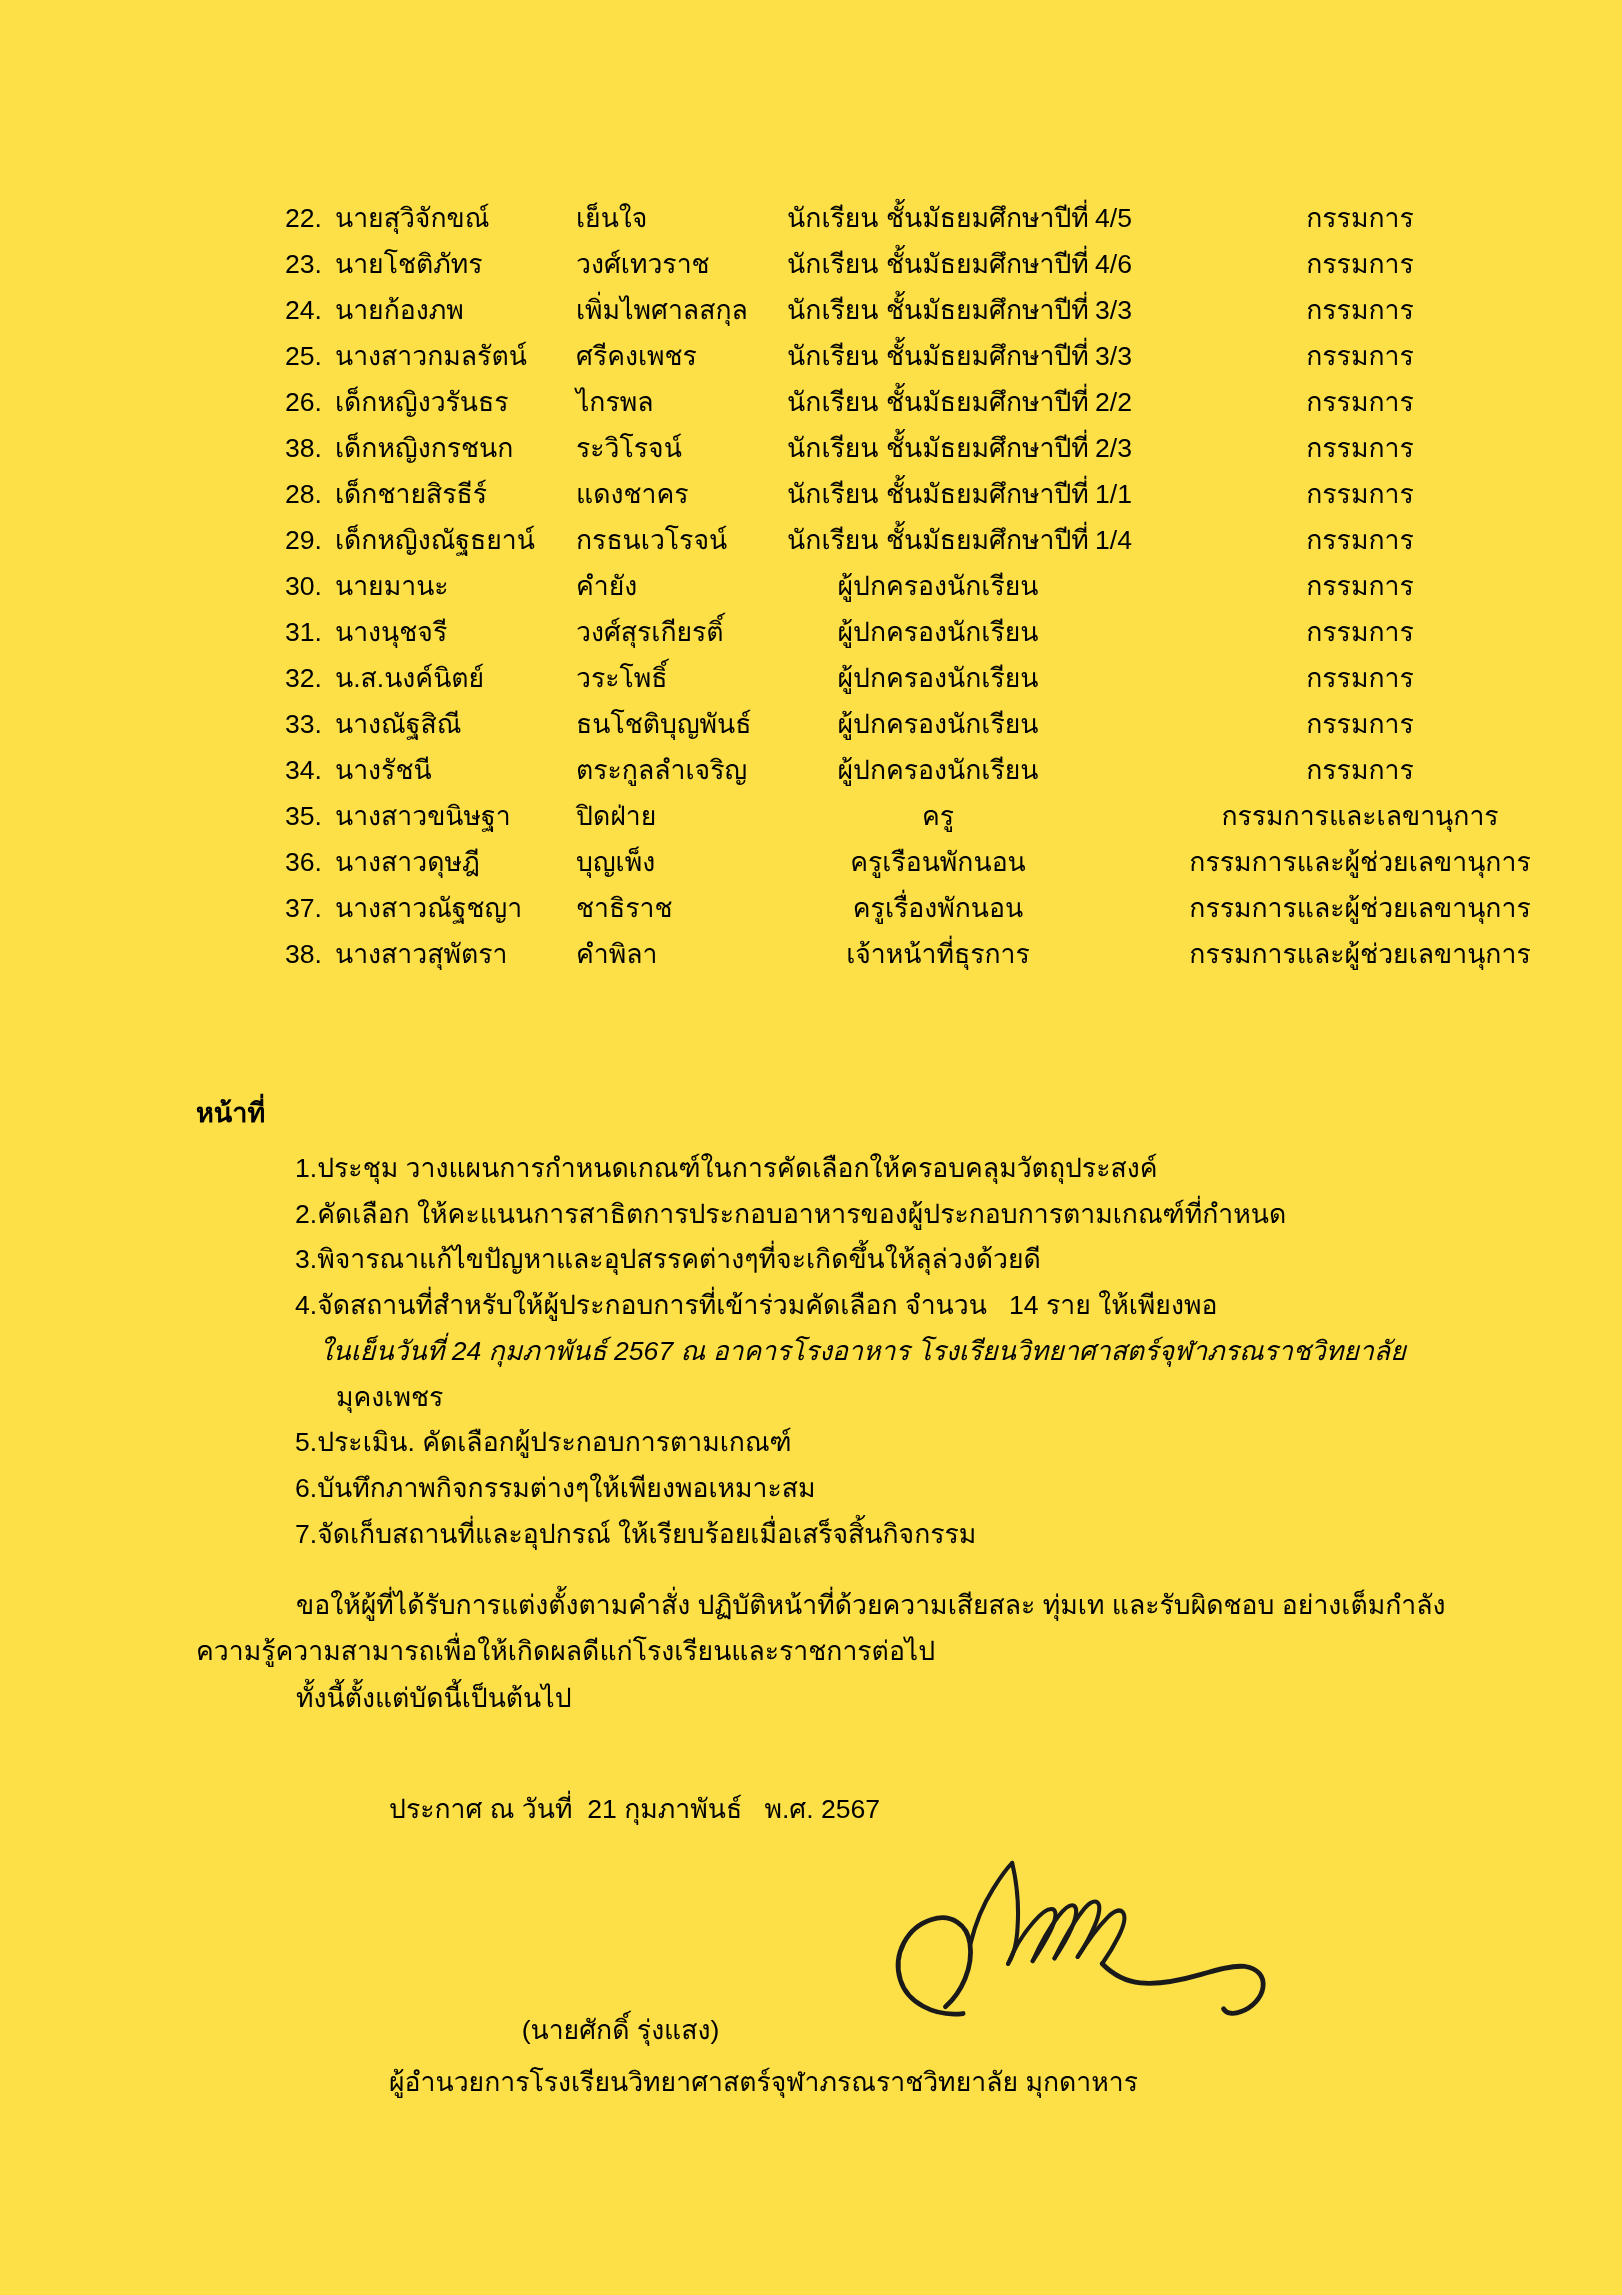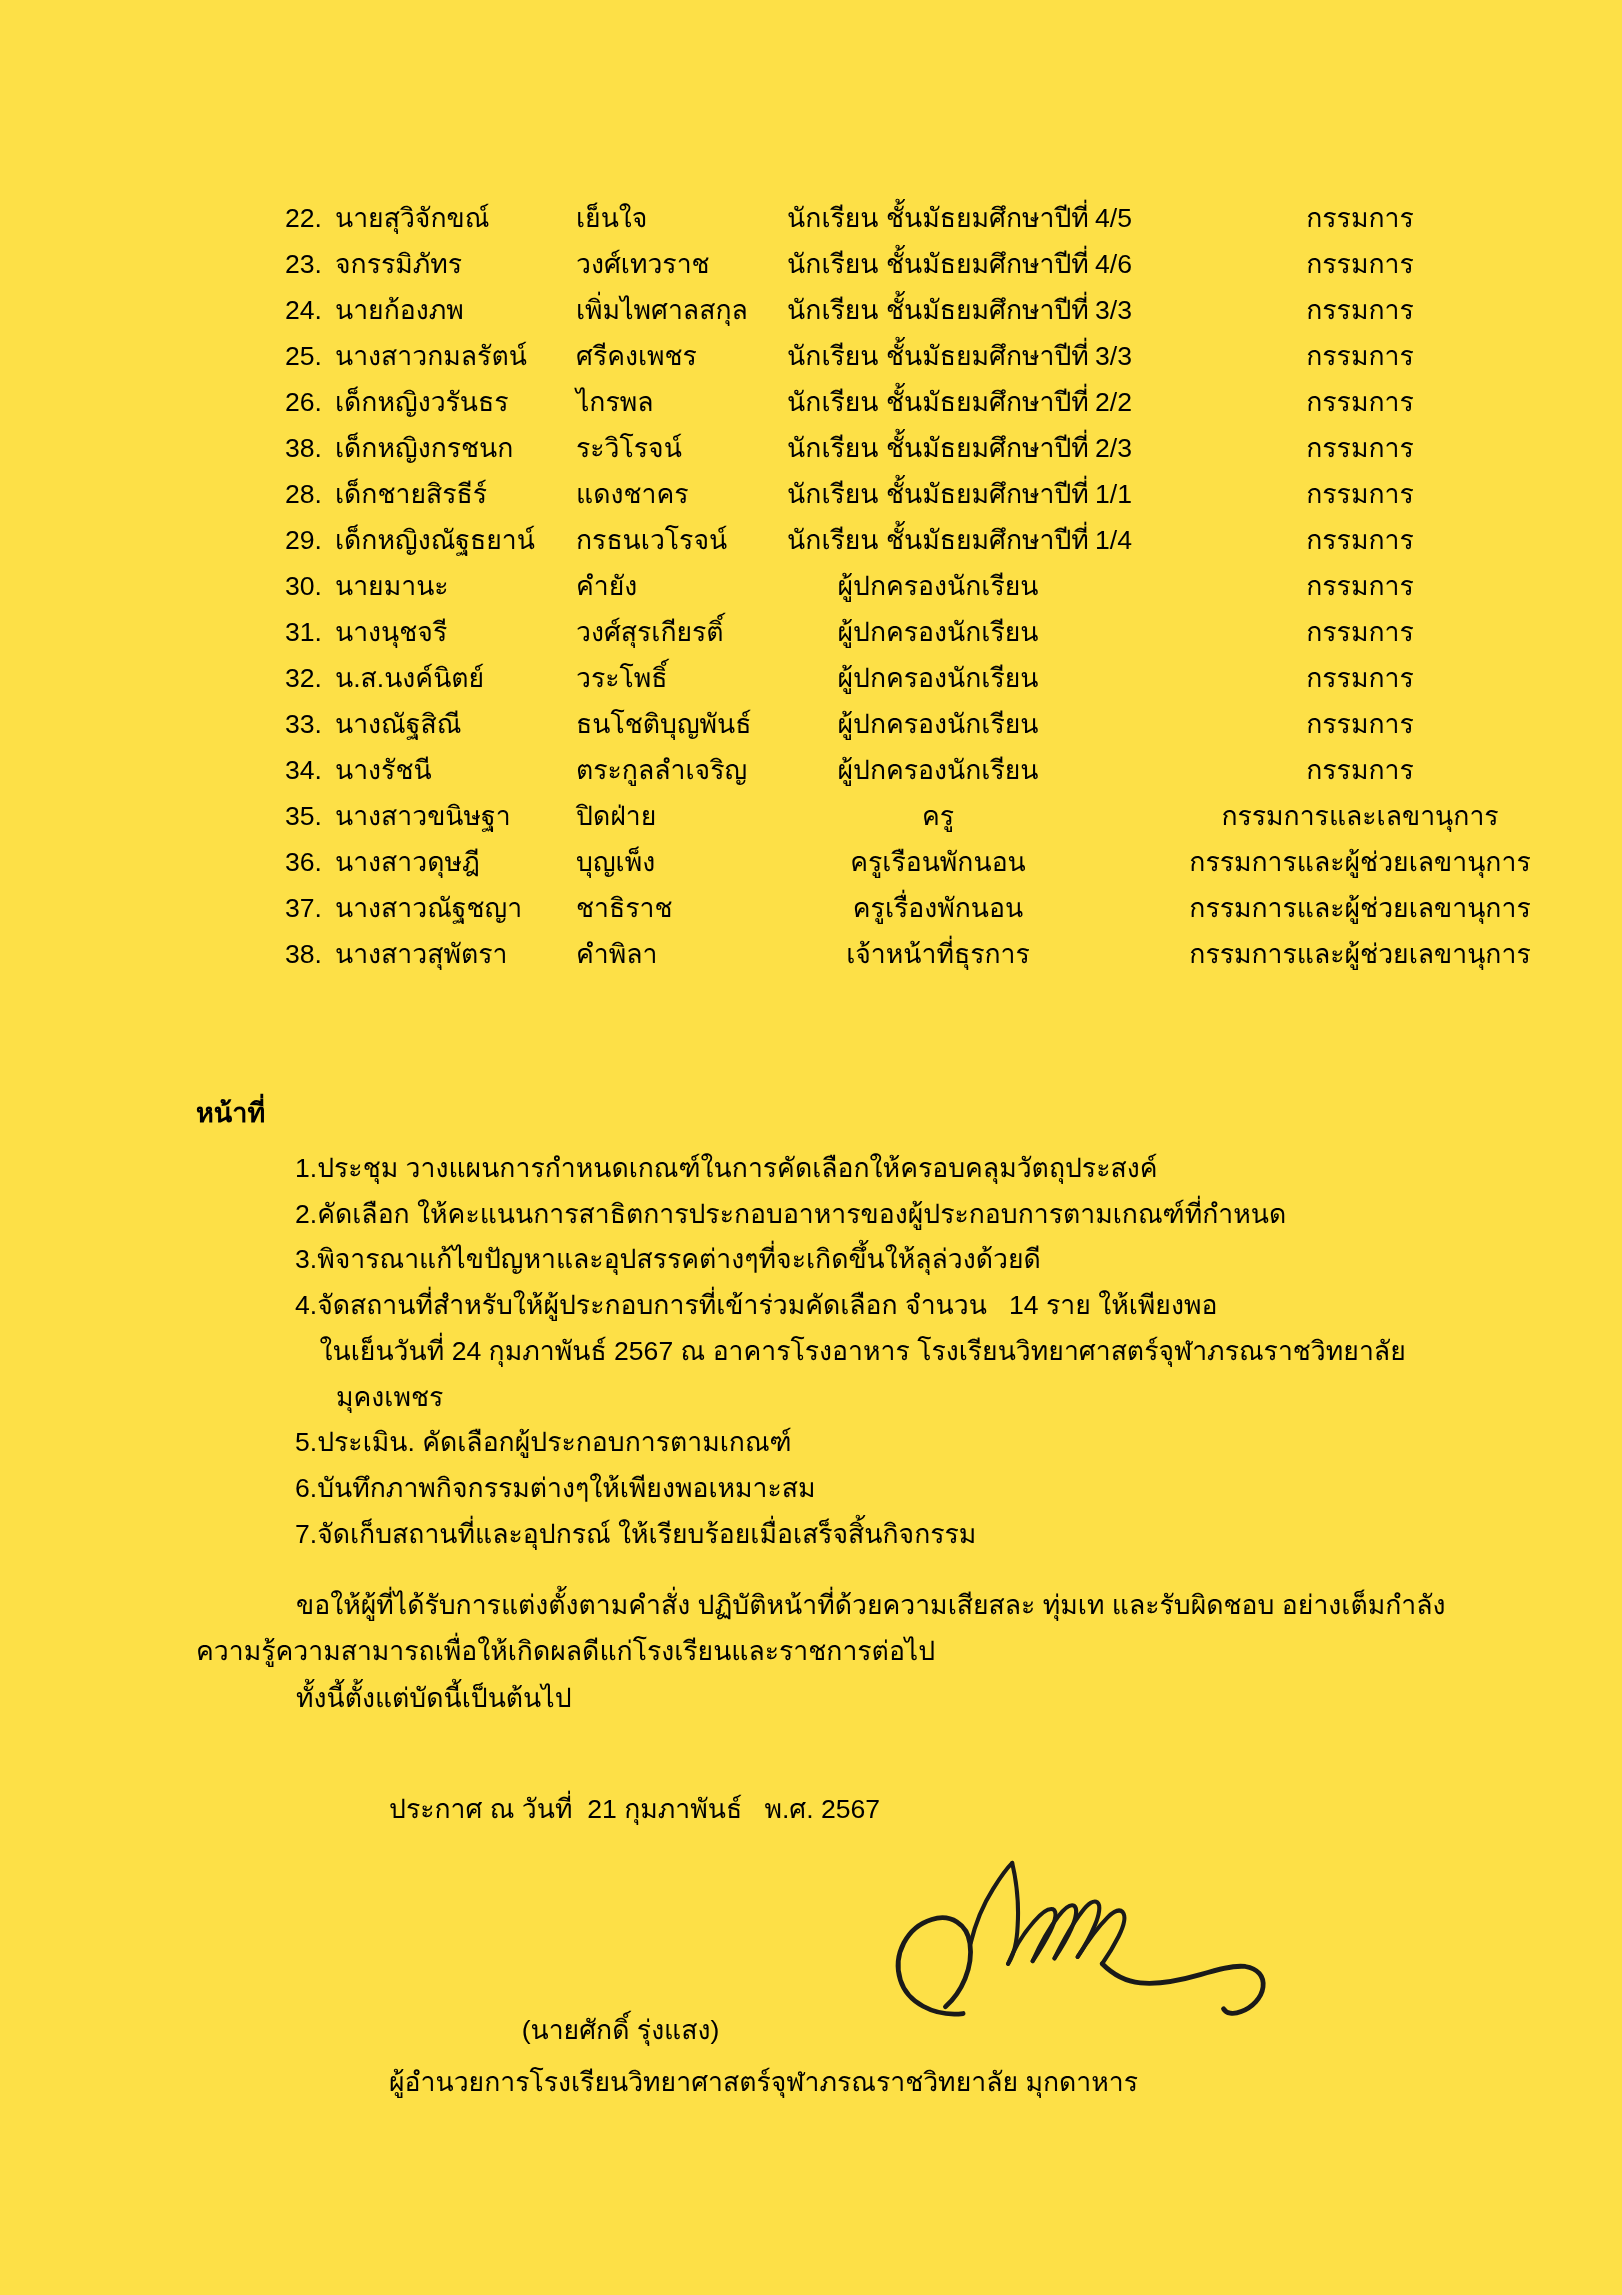--- a/index.html
+++ b/index.html
@@ -61,20 +61,21 @@
     width: 1228px;
     font-size: 26.6px;
     line-height: 1.72;
   }
   .duty-item {
     white-space: pre-wrap;
   }
   .duty-cont {
     padding-left: 24.6px;
     white-space: pre-wrap;
+    font-style: italic;
   }
   .duty-cont2 {
     padding-left: 41px;
     white-space: pre-wrap;
   }
 
   
   .closing {
     position: absolute;
     left: 196px;
@@ -136,21 +137,21 @@
         <tr>
           <td class="col-no">22.</td>
           <td class="col-name">นายสุวิจักขณ์</td>
           <td class="col-surname">เย็นใจ</td>
           <td class="col-pos">นักเรียน  ชั้นมัธยมศึกษาปีที่</td>
           <td class="col-level">4/5</td>
           <td class="col-role">กรรมการ</td>
         </tr>
         <tr>
           <td class="col-no">23.</td>
-          <td class="col-name">จกรรมิภัทร</td>
+          <td class="col-name">นายโชติภัทร</td>
           <td class="col-surname">วงศ์เทวราช</td>
           <td class="col-pos">นักเรียน  ชั้นมัธยมศึกษาปีที่</td>
           <td class="col-level">4/6</td>
           <td class="col-role">กรรมการ</td>
         </tr>
         <tr>
           <td class="col-no">24.</td>
           <td class="col-name">นายก้องภพ</td>
           <td class="col-surname">เพิ่มไพศาลสกุล</td>
           <td class="col-pos">นักเรียน  ชั้นมัธยมศึกษาปีที่</td>

